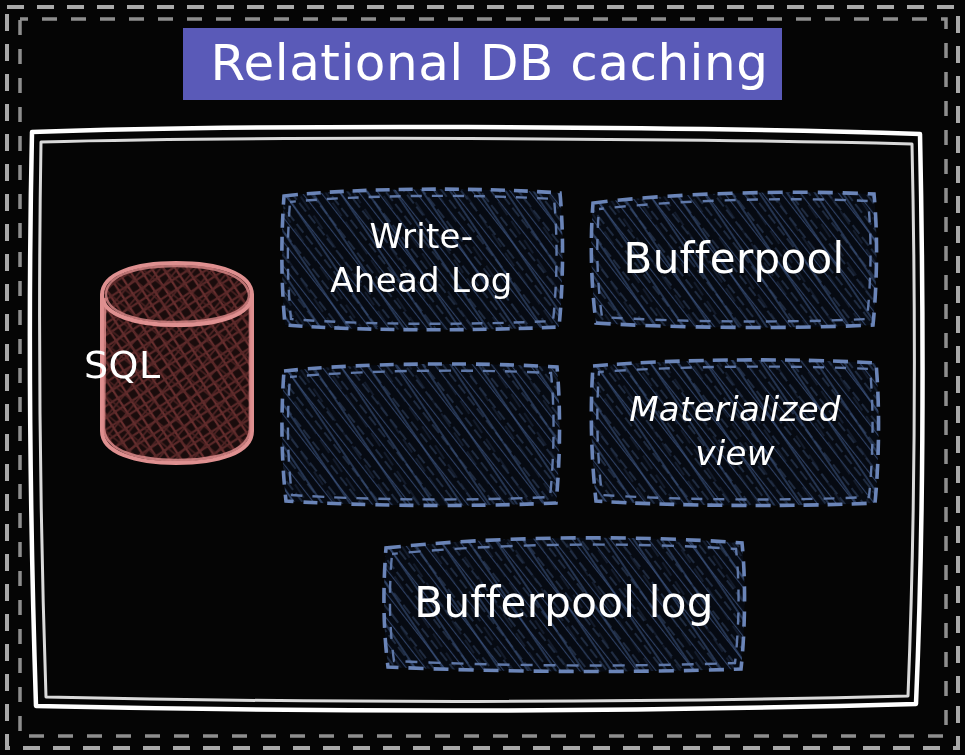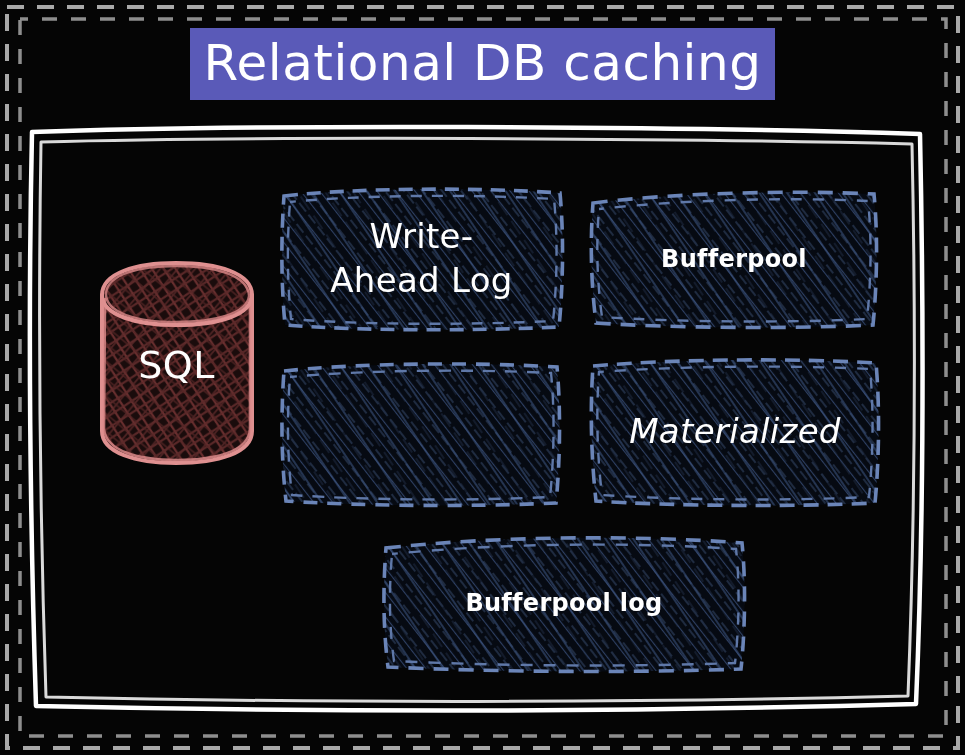--- a/index.html
+++ b/index.html
@@ -45,21 +45,21 @@
     z-index: 6;
   }
   .title-text {
     display: inline-block;
     font-family: "DejaVu Sans", sans-serif;
     font-size: 50px;
     line-height: 62px;
     font-weight: 400;
     color: #ffffff;
     background: #5a5ab8;
-    padding: 4px 14px 6px 14px;
+    padding: 4px 14px 6px 28px;
     letter-spacing: 0.5px;
     white-space: nowrap;
   }
 
   
   .frame-svg {
     position: absolute;
     left: 14px;
     top: 118px;
     width: 925px;
@@ -90,21 +90,20 @@
     position: absolute;
     left: 0; top: 0;
     width: 185px;
     height: 215px;
   }
   .db-label {
     position: absolute;
     left: 0;
     top: 88px;
     width: 185px;
-    text-align: center;
     font-family: "DejaVu Sans", sans-serif;
     font-size: 38px;
     line-height: 44px;
     color: #ffffff;
     z-index: 2;
     pointer-events: none;
     letter-spacing: 0.5px;
   }
 
   
@@ -134,21 +133,21 @@
     pointer-events: none;
   }
 
   #box-wal        { left: 238px; top: 42px;  width: 295px; height: 152px; }
   #box-bufferpool { left: 548px; top: 45px;  width: 300px; height: 148px; }
   #box-txlog      { left: 238px; top: 215px; width: 292px; height: 155px; }
   #box-matview    { left: 548px; top: 212px; width: 302px; height: 158px; font-style: italic; }
   #box-replog     { left: 338px; top: 390px; width: 380px; height: 145px; }
 
   #box-bufferpool .sbox-label,
-  #box-replog .sbox-label { font-size: 24px; font-weight: bold; }
+  #box-replog .sbox-label { font-size: 42px; }
 </style>
 </head>
 <body>
 
 <div class="slide">
 
   <svg class="outer-dash-svg" viewBox="0 0 965 755">
     <rect x="7" y="7" width="951" height="741" fill="none" stroke="#a8a8a8" stroke-width="4" stroke-dasharray="17 13" stroke-linecap="butt"></rect>
     <rect x="20" y="19" width="926" height="717" fill="none" stroke="#8e8e8e" stroke-width="3.5" stroke-dasharray="15 14" stroke-dashoffset="7" stroke-linecap="butt"></rect>
   </svg>
@@ -289,20 +288,21 @@
                  C 206 155, 88 154, 12 149 C 7 104, 6 56, 9 14 Z" fill="url(#diagHatch)"></path>
         <path d="M 9 14 C 90 7, 208 6, 292 11 C 296 56, 295 110, 291 151
                  C 206 155, 88 154, 12 149 C 7 104, 6 56, 9 14 Z" fill="url(#diagHatch2)" opacity="0.75"></path>
         <path d="M 9 14 C 90 7, 208 6, 292 11 C 296 56, 295 110, 291 151
                  C 206 155, 88 154, 12 149 C 7 104, 6 56, 9 14 Z" fill="none" stroke="#6b85b8" stroke-width="3.6" stroke-dasharray="15 9" stroke-linecap="butt"></path>
         <path d="M 15 20 C 94 14, 205 13, 286 17 C 290 58, 289 106, 285 145
                  C 204 149, 92 148, 18 143 C 13 103, 12 59, 15 20 Z" fill="none" stroke="#5f78a8" stroke-width="2.4" stroke-dasharray="11 11" stroke-dashoffset="6" stroke-linecap="butt"></path>
       </svg>
       <div class="sbox-label">
         <span>Materialized</span><br>
+        <span>view</span>
       </div>
     </div>
 
     <div class="sbox" id="box-replog">
       <svg class="sbox-svg" viewBox="0 0 380 145" preserveAspectRatio="none">
         <path d="M 12 18 C 120 6, 265 5, 368 13 C 372 52, 371 102, 367 139
                  C 258 143, 120 142, 14 137 C 9 98, 9 56, 12 18 Z" fill="#060a12"></path>
         <path d="M 12 18 C 120 6, 265 5, 368 13 C 372 52, 371 102, 367 139
                  C 258 143, 120 142, 14 137 C 9 98, 9 56, 12 18 Z" fill="url(#diagHatch)"></path>
         <path d="M 12 18 C 120 6, 265 5, 368 13 C 372 52, 371 102, 367 139

